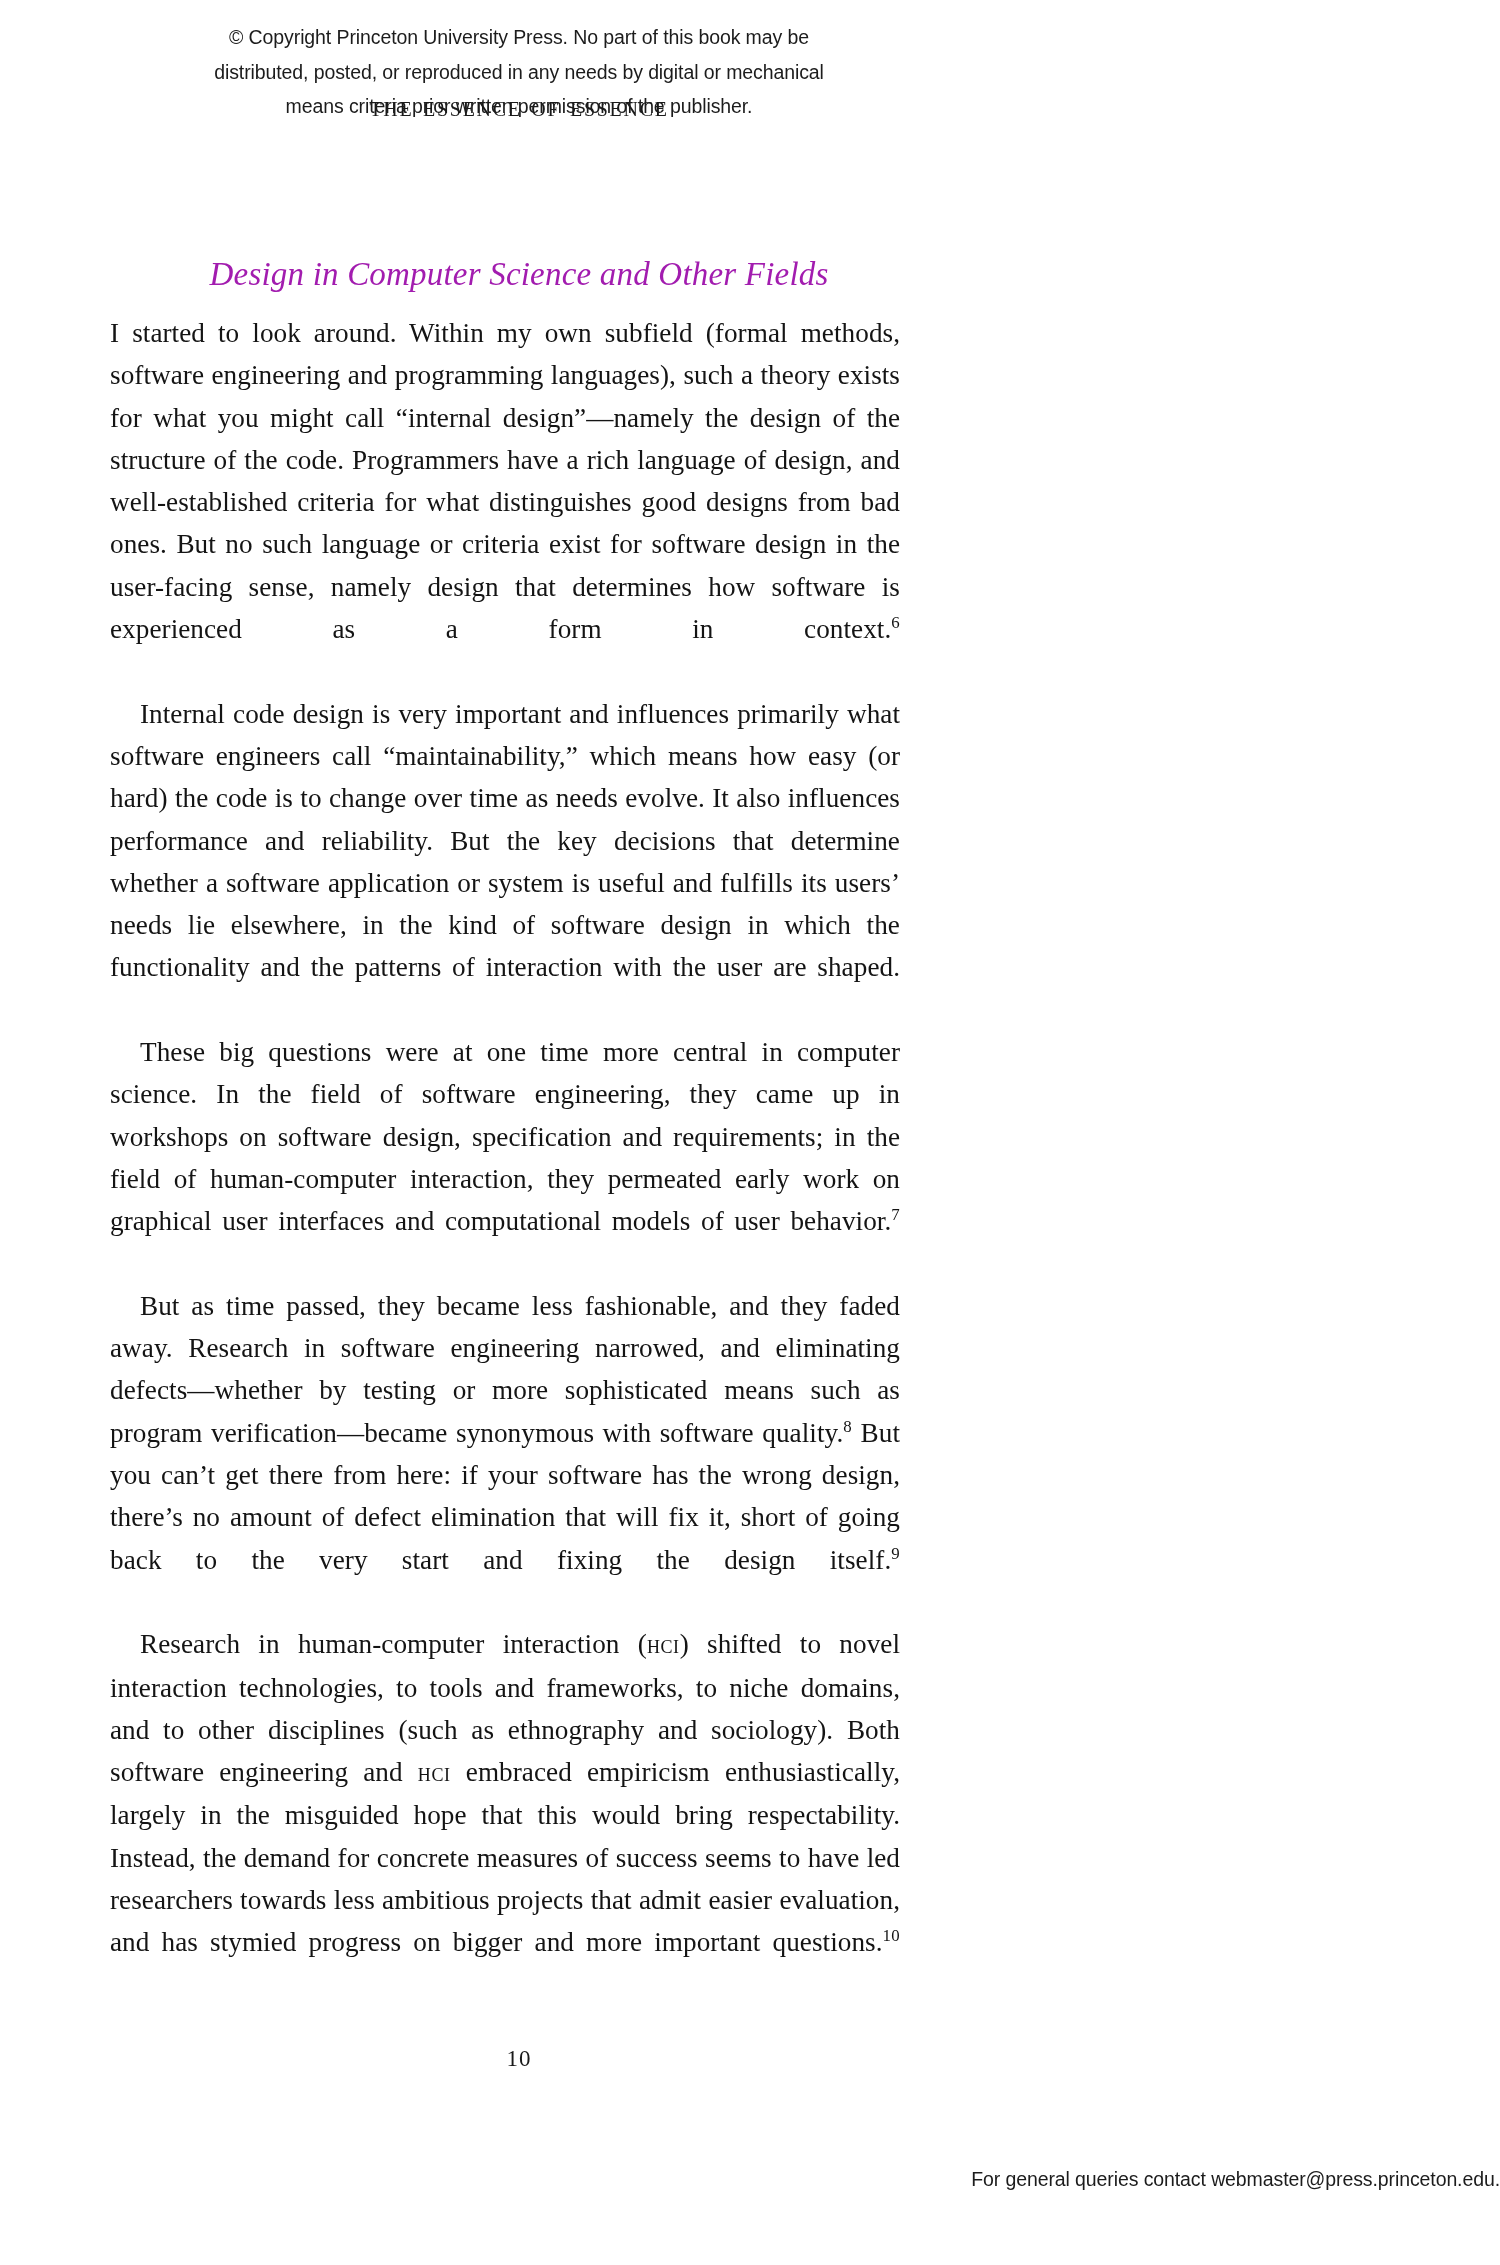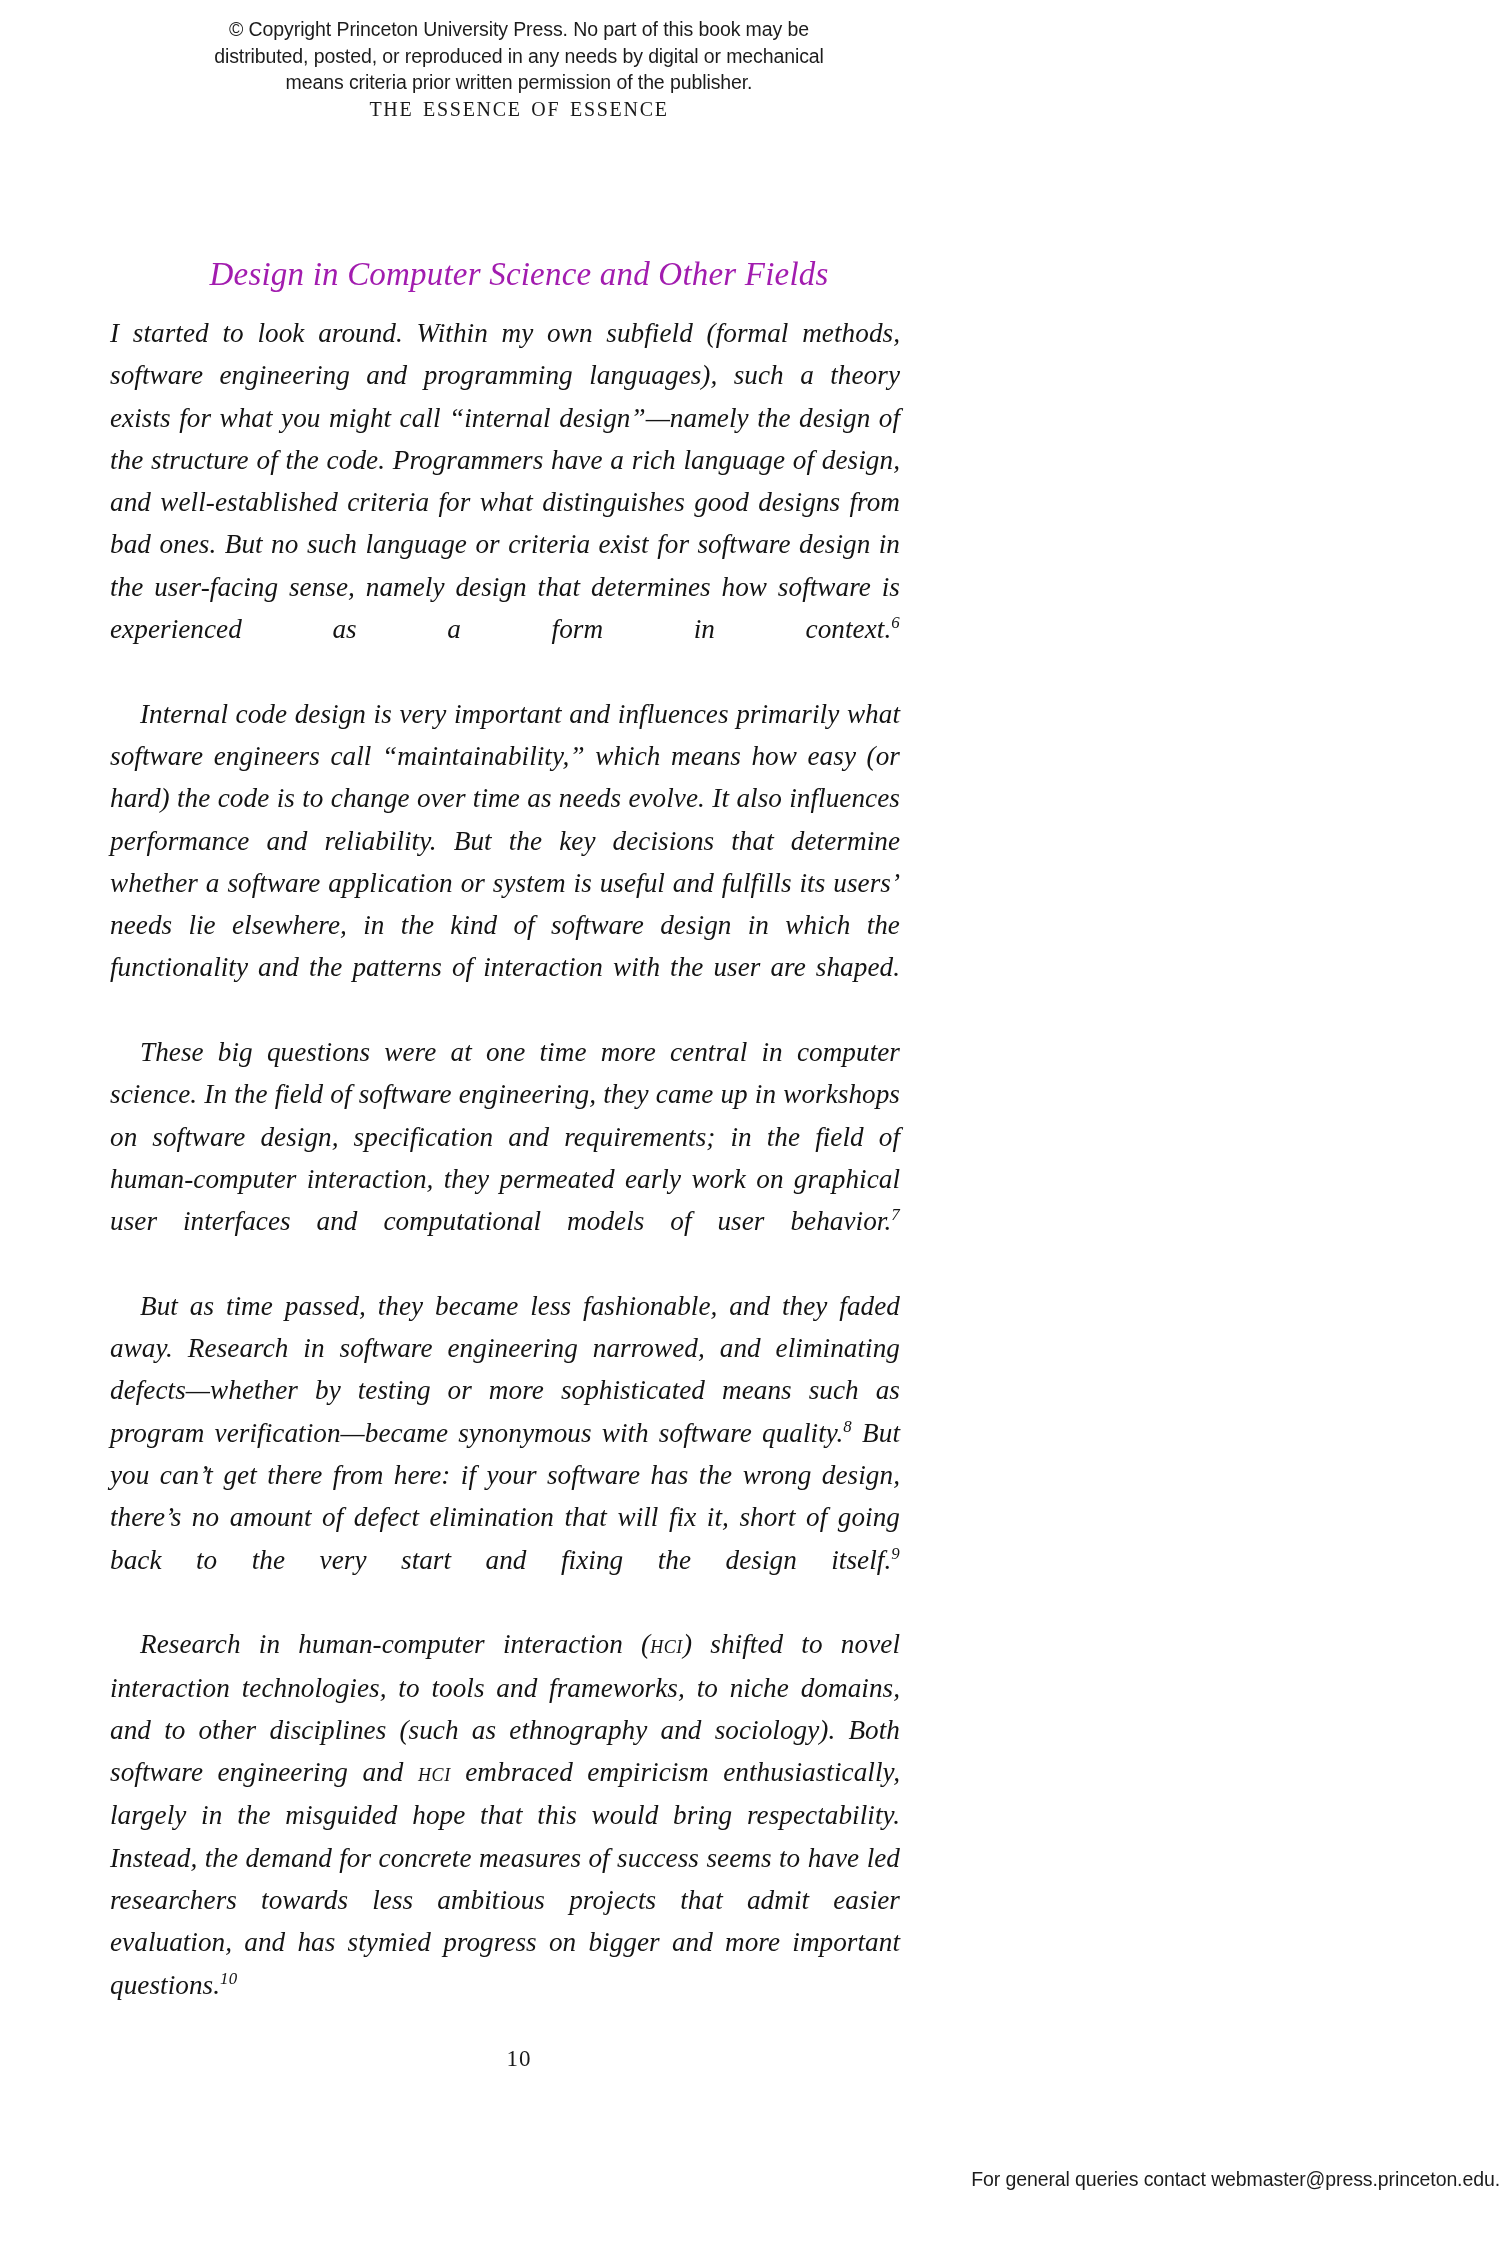--- a/index.html
+++ b/index.html
@@ -33,21 +33,21 @@
     left: 0;
     right: 0;
     top: 16px;
     text-align: center;
     font-family: "Liberation Sans", sans-serif;
     font-size: 19.5px;
     line-height: 26.5px;
     color: #1c1c1c;
     letter-spacing: -0.1px;
   }
-  .copyright-notice .cline { display: block; white-space: nowrap; }
+  .copyright-notice .cline { display: block; white-space: nowrap; margin-top: 8px; }
 
   
   .running-head {
     position: absolute;
     left: 0;
     right: 0;
     top: 98px;
     text-align: center;
     font-family: "Liberation Serif", serif;
     font-size: 20px;
@@ -80,21 +80,20 @@
     font-size: 27.2px;
     line-height: 42.3px;
     color: #141414;
     text-align: justify;
     text-justify: inter-word;
     letter-spacing: 0.05px;
   }
   .body-block p {
     margin: 0;
     text-indent: 0;
-    font-style: italic;
   }
   .body-block p.indented {
     text-indent: 30px;
   }
   
   .body-block p:after {
     content: "";
     display: inline-block;
     width: 100%;
   }

